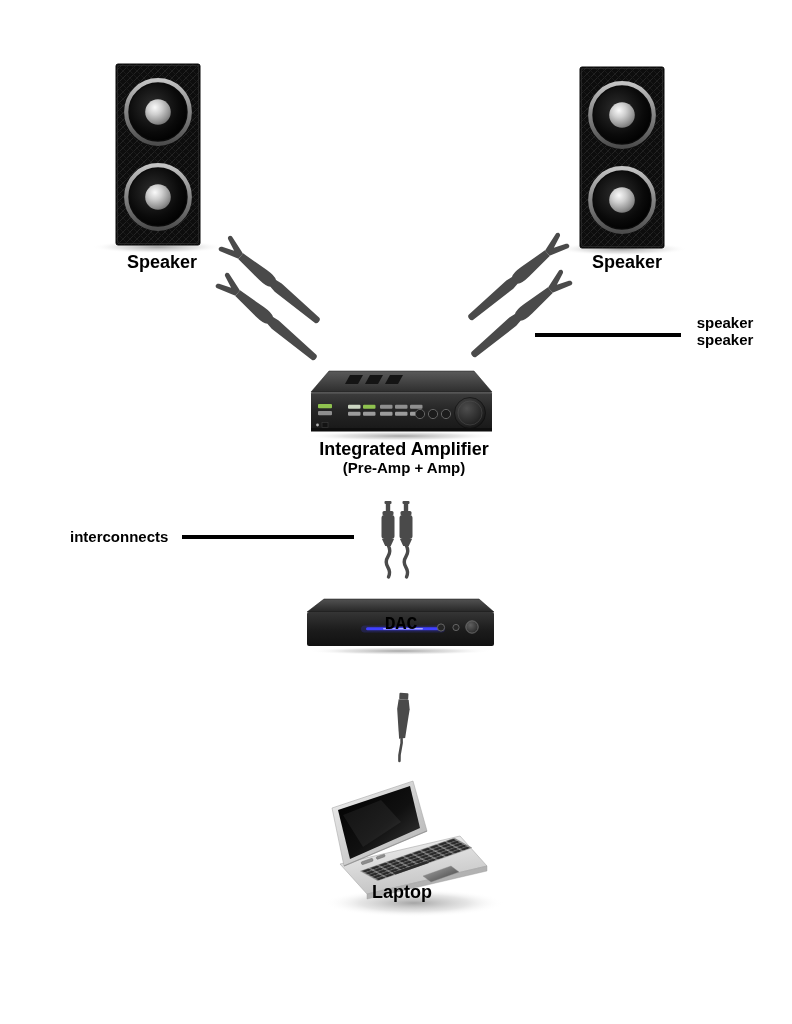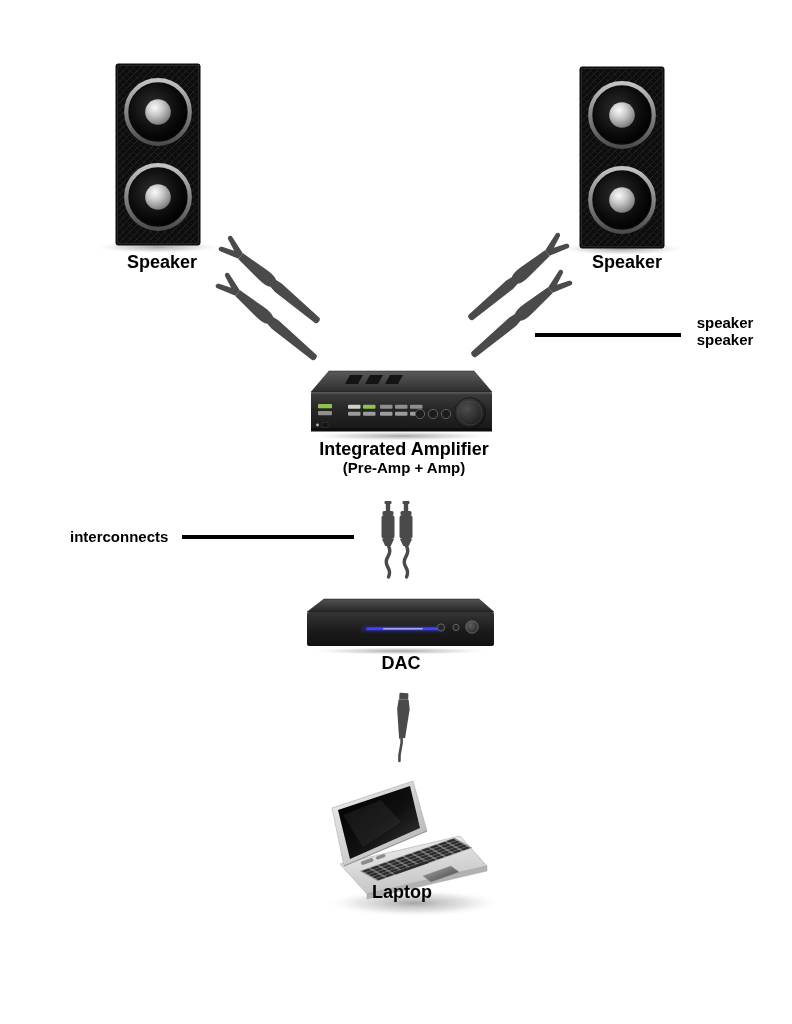--- a/index.html
+++ b/index.html
@@ -207,21 +207,21 @@
       <path d="M35,91 L118,56" stroke="#8f8f8f" stroke-width="1.2" opacity="0.8"></path>
     </g>
   </svg>
 
   <div class="lbl lbl-lg" style="left:98px;top:253px;width:100px;">Speaker</div>
   <div class="lbl lbl-lg" style="left:563px;top:253px;width:100px;">Speaker</div>
 
   <div class="lbl lbl-md" style="left:265px;top:459px;width:250px;">(Pre-Amp + Amp)</div>
   <div class="lbl lbl-lg" style="left:265px;top:440px;width:250px;">Integrated Amplifier</div>
 
-  <div class="lbl lbl-lg" style="left:337px;top:654px;width:100px;">DAC</div>
+  <div class="lbl lbl-lg" style="left:337px;top:615px;width:100px;font-family:Liberation Mono, monospace;">DAC</div>
 
   <div class="lbl lbl-lg" style="left:338px;top:883px;width:100px;">Laptop</div>
 
   <div class="ptr-line" style="left:521px;top:333px;width:146px;"></div>
   <div class="lbl lbl-md" style="left:661px;top:314px;width:100px;">
     <div>speaker</div>
     <div>speaker</div>
   </div>
 
   <div class="lbl lbl-md lbl-left" style="left:56px;top:528px;">interconnects</div>

